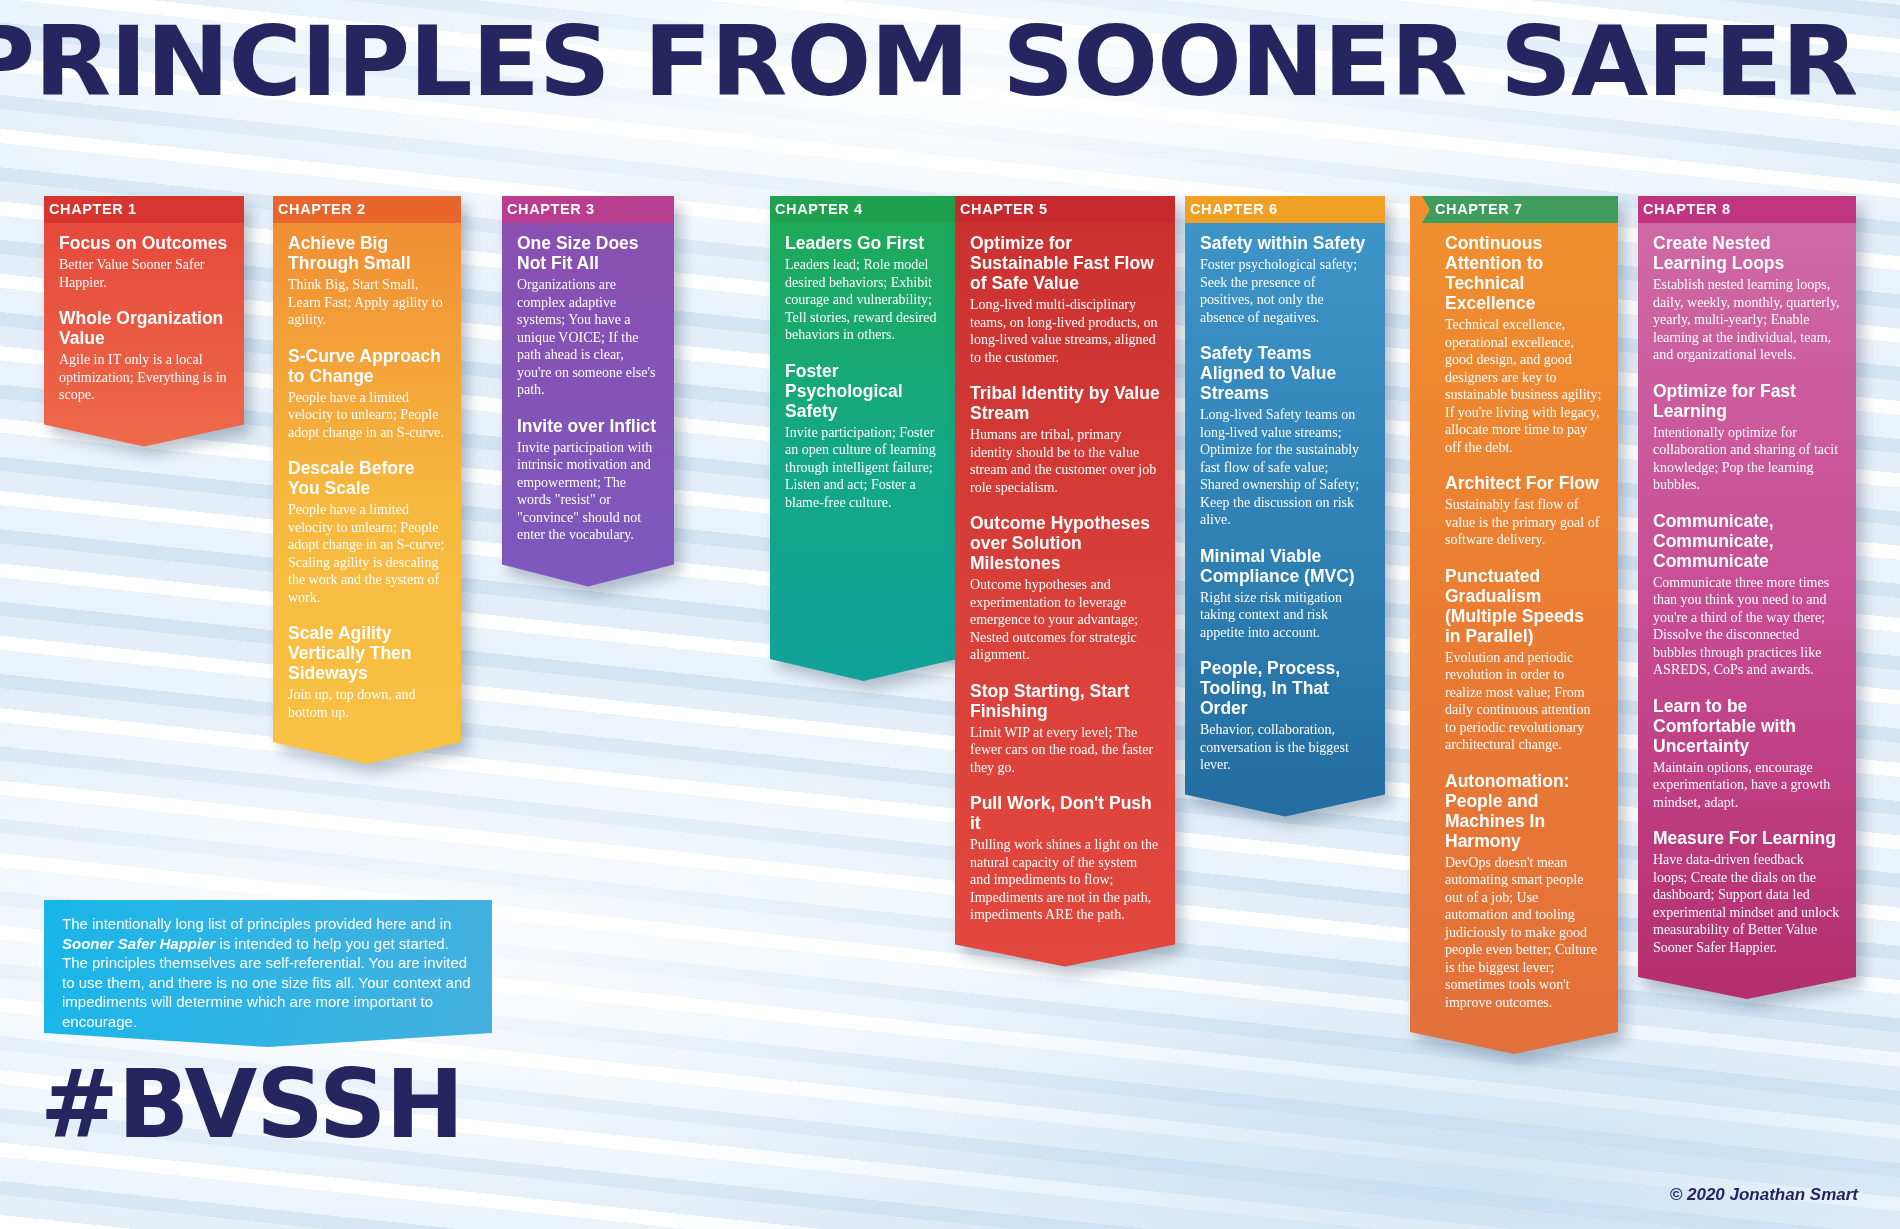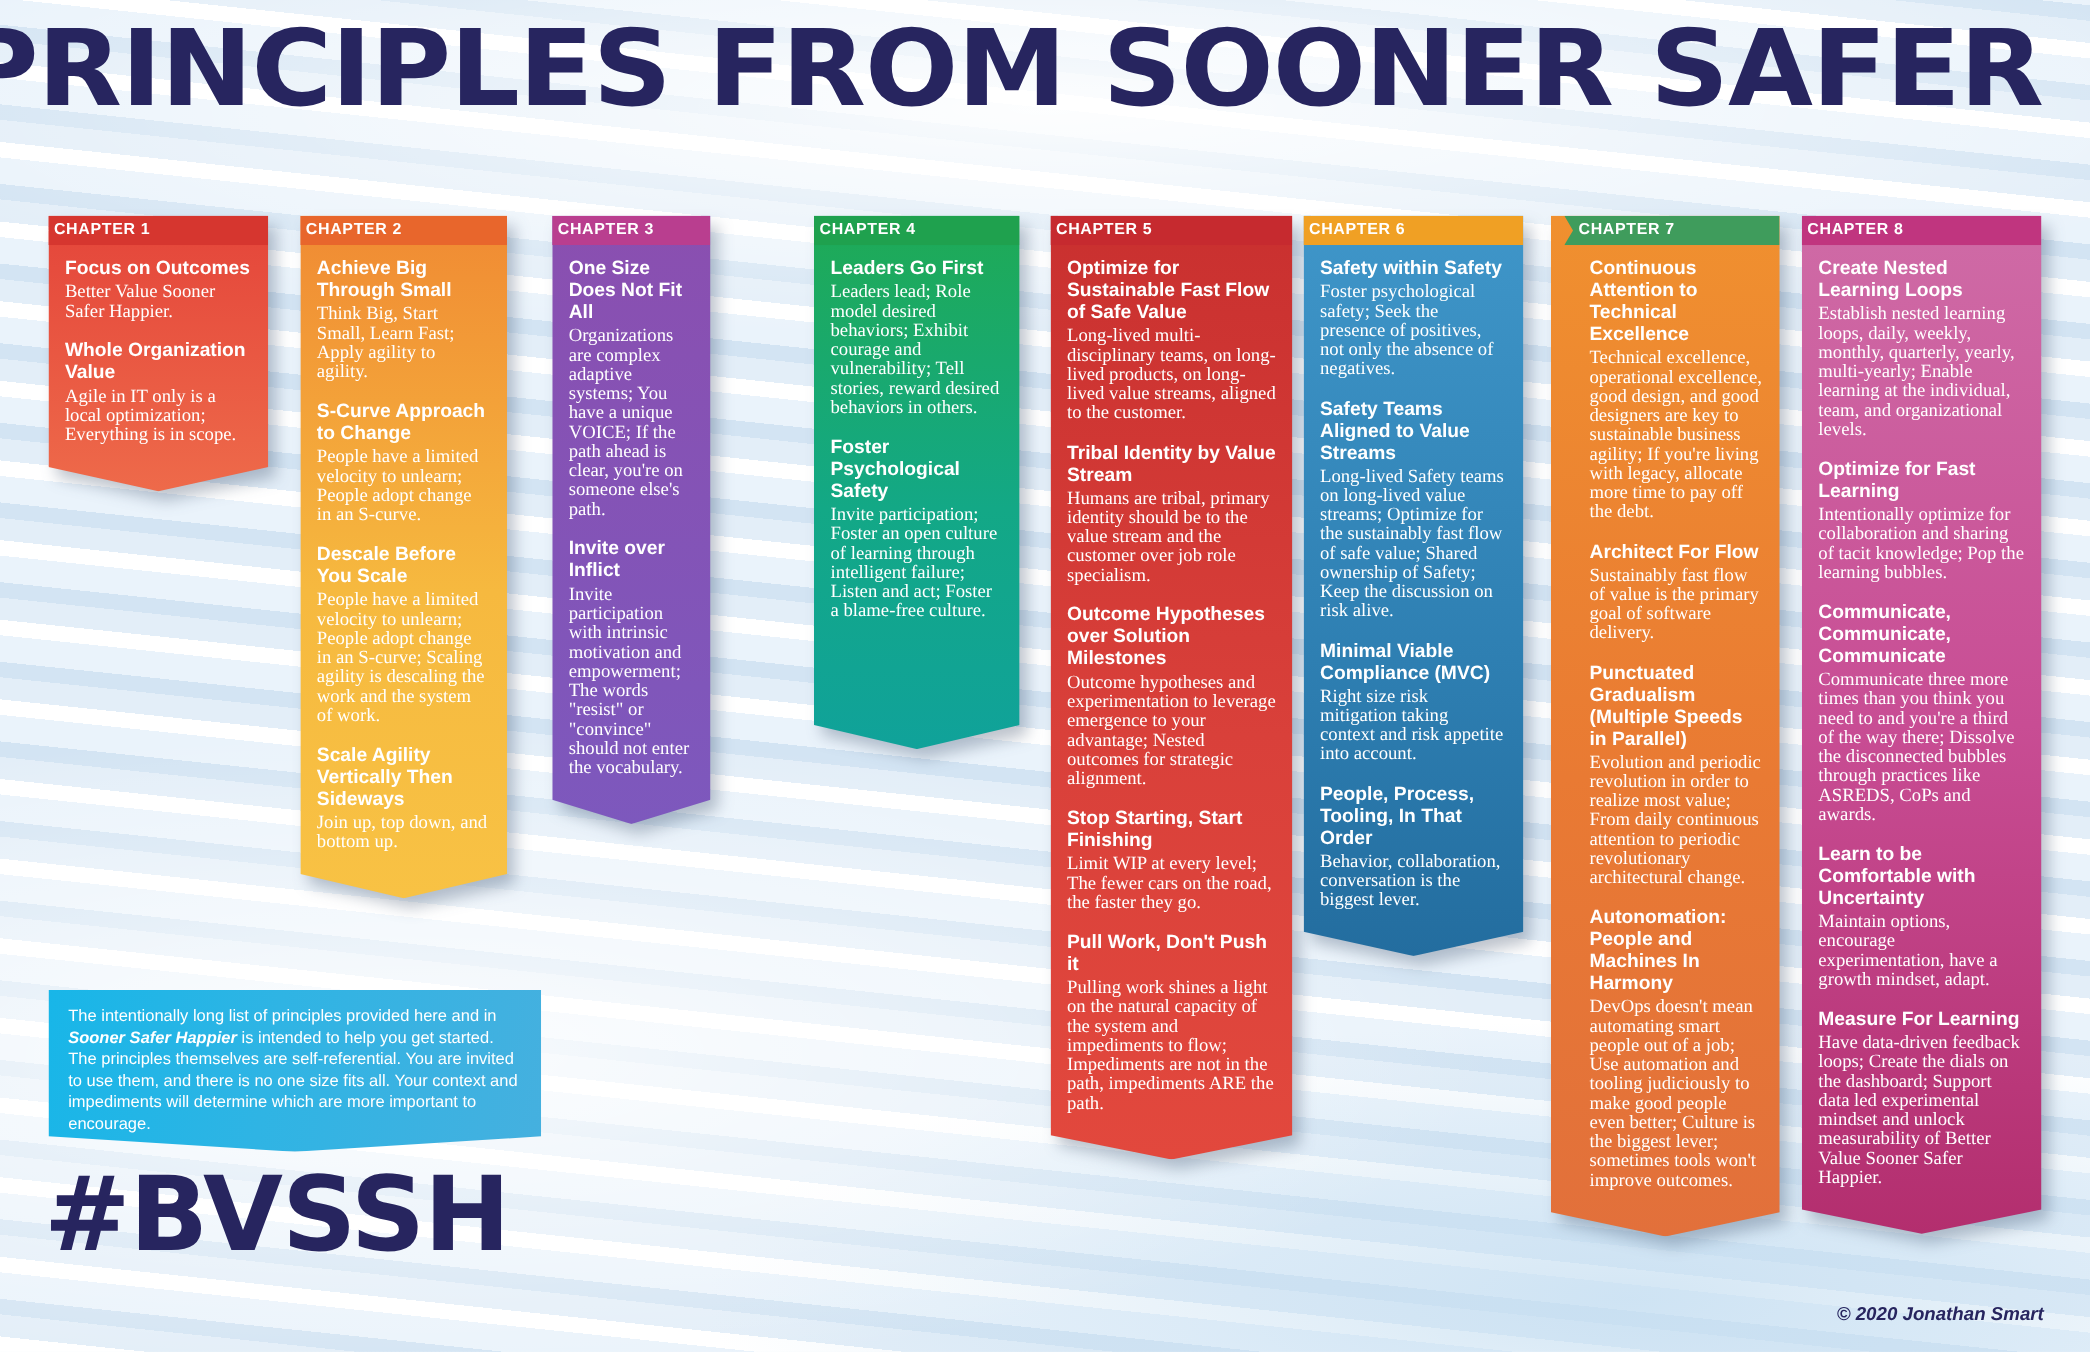--- a/index.html
+++ b/index.html
@@ -112,21 +112,21 @@
   .principle { margin-bottom: 17px; }
   .principle h3 {
     margin: 0 0 3px 0;
     font-size: 17.5px;
     line-height: 20px;
     font-weight: bold;
     font-family: "Liberation Sans", sans-serif;
   }
   .principle p {
     margin: 0;
-    font-size: 17px;
+    font-size: 14px;
     line-height: 17.5px;
     font-family: "Liberation Serif", serif;
   }
 
   
   #note {
     position: absolute;
     left: 44px;
     top: 900px;
     width: 448px;
@@ -184,38 +184,38 @@
             <h3>Descale Before You Scale</h3>
             <p>People have a limited velocity to unlearn; People adopt change in an S-curve; Scaling agility is descaling the work and the system of work.</p>
           </div>
           <div class="principle">
             <h3>Scale Agility Vertically Then Sideways</h3>
             <p>Join up, top down, and bottom up.</p>
           </div>
         </div>
       </div>
     </div>
-    <div class="col" style="left: 502px; width: 144px;">
+    <div class="col" style="left: 502px; width: 172px;">
       <div class="panel" style="background: linear-gradient(rgb(138, 79, 176) 0%, rgb(125, 88, 189) 100%); min-height: 255px;">
         <div class="tab-wrap" style="background: rgb(185, 62, 143);">
           <span class="chapter-tab">CHAPTER 3</span>
         </div>
         <div class="body">
           <div class="principle">
             <h3>One Size Does Not Fit All</h3>
             <p>Organizations are complex adaptive systems; You have a unique VOICE; If the path ahead is clear, you're on someone else's path.</p>
           </div>
           <div class="principle">
             <h3>Invite over Inflict</h3>
             <p>Invite participation with intrinsic motivation and empowerment; The words "resist" or "convince" should not enter the vocabulary.</p>
           </div>
         </div>
       </div>
     </div>
-    <div class="col" style="left: 740px; width: 187px;">
+    <div class="col" style="left: 770px; width: 187px;">
       <div class="panel" style="background: linear-gradient(rgb(31, 170, 85) 0%, rgb(19, 168, 134) 55%, rgb(16, 162, 154) 100%); min-height: 485px;">
         <div class="tab-wrap" style="background: rgb(31, 161, 78);">
           <span class="chapter-tab">CHAPTER 4</span>
         </div>
         <div class="body">
           <div class="principle">
             <h3>Leaders Go First</h3>
             <p>Leaders lead; Role model desired behaviors; Exhibit courage and vulnerability; Tell stories, reward desired behaviors in others.</p>
           </div>
           <div class="principle">

